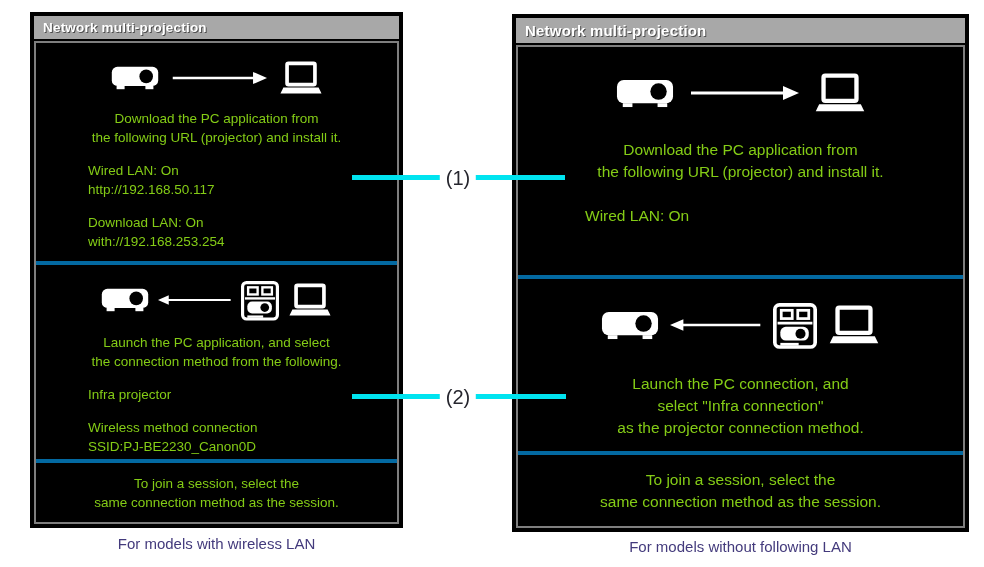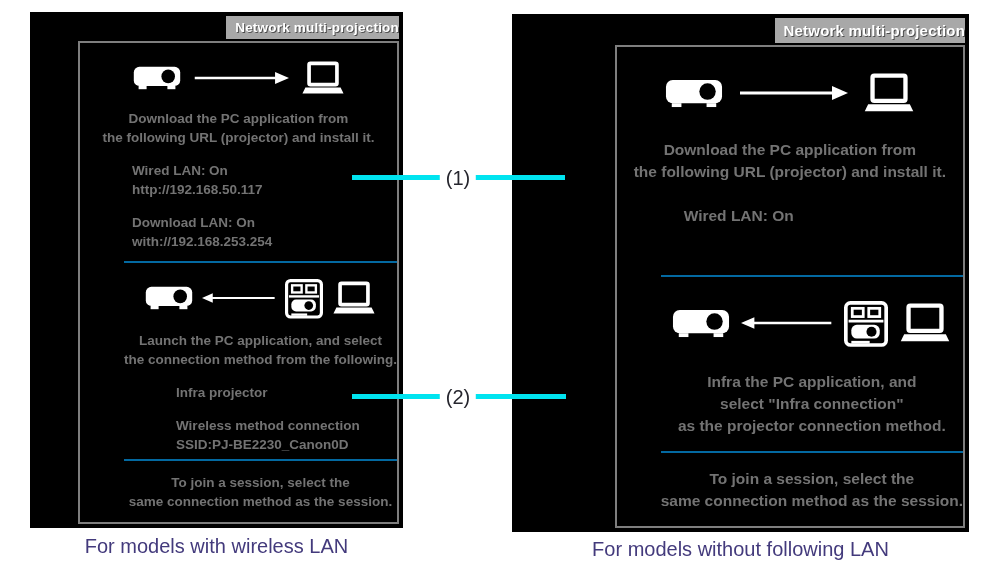--- a/index.html
+++ b/index.html
@@ -1,54 +1,54 @@
 <!DOCTYPE html>
 <html><head>
 <meta charset="utf-8">
 <style>
   html,body{margin:0;padding:0;background:#fff;}
   #stage{
     position:relative;width:984px;height:567px;background:#ffffff;overflow:hidden;
     font-family:"Liberation Sans","DejaVu Sans",sans-serif;
   }
-  .panel{position:absolute;background:#000;box-sizing:border-box;padding:4px;display:flex;flex-direction:column;align-items:flex-end;}
+  .panel{position:absolute;background:#000;box-sizing:border-box;padding:4px;display:flex;flex-direction:column;}
   .panel-left{left:30px;top:12px;width:373px;height:516px;}
   .panel-right{left:512px;top:14px;width:457px;height:518px;}
   .osd-header{background:#a8a8a8;color:#ffffff;font-weight:bold;display:flex;align-items:center;
     padding-left:9px;flex:0 0 auto;text-shadow:1px 1px 0 rgba(0,0,0,.55);letter-spacing:.2px;}
   .panel-left .osd-header{height:23px;font-size:13.5px;margin-bottom:2px;}
   .panel-right .osd-header{height:25px;font-size:15px;margin-bottom:2px;}
   .osd-content{border:2px solid #7e7e7e;flex:1 1 auto;display:flex;flex-direction:column;min-height:0;}
   .sec{box-sizing:border-box;overflow:hidden;}
-  .sec + .sec{border-top:2px solid #0369a1;margin-left:44px;}
+  .sec + .sec{border-top:4px solid #0369a1;}
   .panel-left .sec1{height:218px;}
   .panel-left .sec2{height:198px;}
   .panel-right .sec1{height:228px;}
   .panel-right .sec2{height:176px;}
   .sec3{flex:1 1 auto;display:flex;flex-direction:column;justify-content:center;}
-  .osd-text{color:#737373;font-weight:bold;}
+  .osd-text{color:#84cc16;font-weight:normal;}
   .panel-left .osd-text{font-size:13.5px;line-height:19px;}
   .panel-right .osd-text{font-size:15.5px;line-height:22px;}
   .center{text-align:center;}
   .panel-left .indent{margin-left:52px;text-align:left;}
   .panel-right .indent{margin-left:67px;text-align:left;}
   .iconrow{display:flex;align-items:center;justify-content:center;}
   .panel-left .sec1 .iconrow{margin-top:18px;gap:12px;}
   .panel-left .sec1 .msg{margin-top:14px;}
   .panel-left .sec1 .indent{margin-top:14px;}
   .panel-left .sec2 .iconrow{margin-top:14px;gap:9px;}
   .panel-left .sec2 .msg{margin-top:12px;}
   .panel-left .sec2 .indent{margin-top:14px;}
   .panel-right .sec1 .iconrow{margin-top:26px;gap:14px;}
   .panel-right .sec1 .msg{margin-top:26px;}
   .panel-right .sec1 .indent{margin-top:22px;}
   .panel-right .sec2 .iconrow{margin-top:22px;gap:11px;}
   .panel-right .sec2 .msg{margin-top:24px;}
   .icon{display:block;flex:0 0 auto;}
-  .caption{position:absolute;text-align:center;color:#433a7c;font-size:20px;}
+  .caption{position:absolute;text-align:center;color:#433a7c;font-size:15px;}
   .caption-left{left:30px;top:535px;width:373px;}
   .caption-right{left:512px;top:538px;width:457px;}
   .cline{position:absolute;height:5px;background:#00e4f0;z-index:5;}
   .cline1{left:352px;top:175px;width:213px;}
   .cline2{left:352px;top:394px;width:214px;}
   .clabel{position:absolute;z-index:6;background:#fff;color:#26262e;font-size:20px;
     padding:0 6px;transform:translate(-50%,-50%);}
   .clabel1{left:458px;top:178px;}
   .clabel2{left:458px;top:397px;}
 </style>
@@ -193,21 +193,21 @@
             <rect x="8" y="28" width="31" height="15" rx="6" fill="#fff"></rect>
             <circle cx="30" cy="35.5" r="5.5" fill="#000"></circle>
             <line x1="8" y1="47" x2="28" y2="47" stroke="#fff" stroke-width="3"></line>
           </svg>
           <svg class="icon" width="52" height="40" viewBox="0 0 60 46">
             <rect x="11" y="3" width="38" height="29" rx="2" fill="none" stroke="#fff" stroke-width="5"></rect>
             <path d="M6 36 L54 36 L58 44 L2 44 Z" fill="#fff"></path>
           </svg>
         </div>
         <div class="osd-text center msg">
-          <div>Infra the PC application, and</div>
+          <div>Launch the PC connection, and</div>
           <div>select "Infra connection"</div>
           <div>as the projector connection method.</div>
         </div>
       </div>
 
       <div class="sec sec3">
         <div class="osd-text center">
           <div>To join a session, select the</div>
           <div>same connection method as the session.</div>
         </div>

